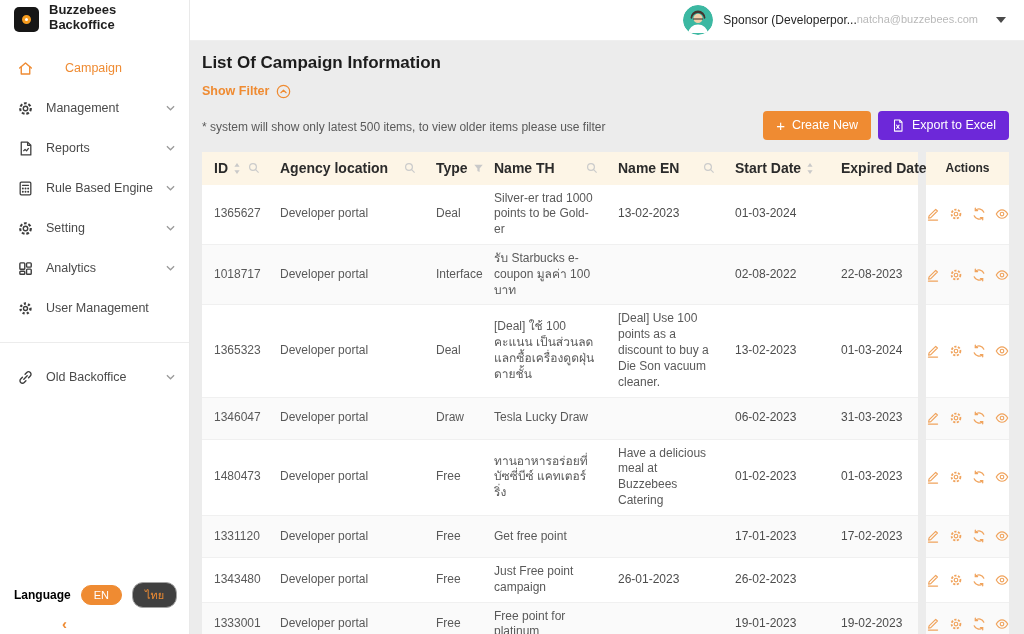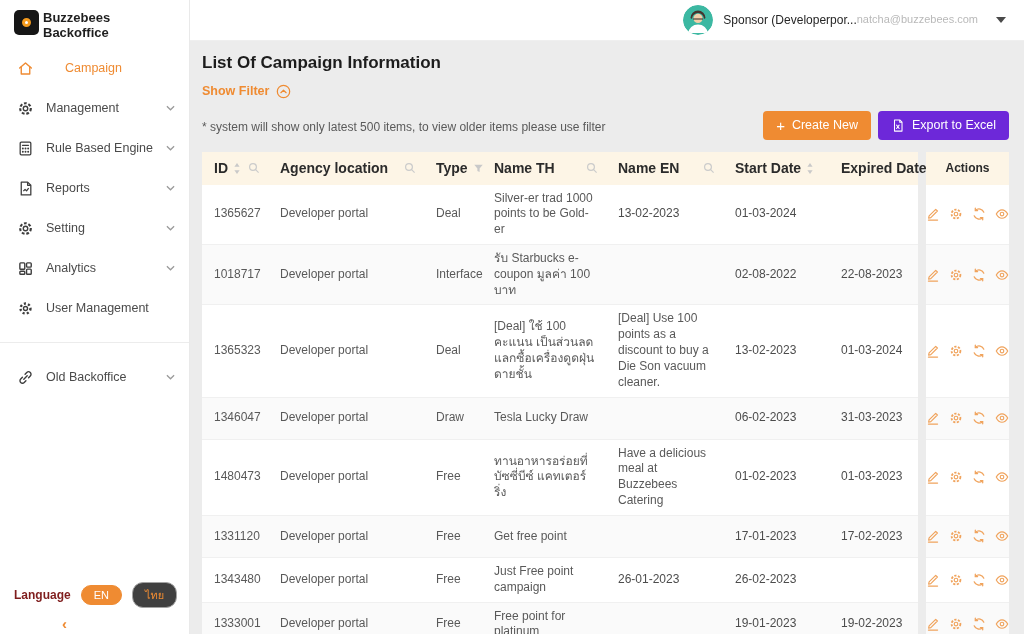--- a/index.html
+++ b/index.html
@@ -1,32 +1,32 @@
 <!DOCTYPE html>
 <html><head>
 <meta charset="utf-8">
 <style>
   * { box-sizing: border-box; margin: 0; padding: 0; }
   html,body { width:1024px; height:634px; overflow:hidden; }
   body { font-family:"Liberation Sans","DejaVu Sans",sans-serif; background:#ececec; position:relative; color:#262626; }
 
   
   .sidebar { position:absolute; left:0; top:0; width:190px; height:634px; background:#fff; border-right:1px solid #e9e9e9; z-index:3; }
-  .brand { display:flex; align-items:flex-start; gap:4px; padding:10px 14px; height:42px; }
+  .brand { display:flex; align-items:flex-end; gap:10px; padding:10px 14px; height:42px; }
   .logo { width:25px; height:25px; background:#161616; border-radius:5px; display:flex; align-items:center; justify-content:center; flex:none; }
   .logo i { display:block; width:9px; height:9px; border:3.5px solid #f59b1e; border-radius:50%; background:#fff; }
   .brand-name { font-size:13px; font-weight:bold; color:#1f1f1f; }
   .menu { padding-top:6px; }
   .mitem { display:flex; align-items:center; gap:12px; height:40px; padding:0 14px 0 17px; font-size:12.5px; color:#4a4a4a; cursor:pointer; }
   .mitem .mic { width:17px; height:17px; flex:none; color:#3d3d3d; display:flex; align-items:center; }
   .mitem .chev { margin-left:auto; color:#9a9a9a; display:flex; }
   .mitem.active, .mitem.active .mic { color:#ef8b32;gap:31px; }
   .sdivider { height:1px; background:#ececec; margin:14px 0; }
   .lang-row { position:absolute; left:14px; bottom:26px; display:flex; align-items:center; gap:10px; }
-  .lang-label { font-size:12px; font-weight:bold; color:#7f1d1d; }
+  .lang-label { font-size:12px; font-weight:bold; color:#000000; }
   .pill { font-size:11px; border-radius:11px; padding:3px 12px; cursor:pointer; }
   .pill.sel { background:#ef8b32; color:#fff; border:1px solid #ef8b32; }
   .pill.unsel { background:#404040; color:#ef8b32; border:1px solid #a3a3a3; }
   .collapse-btn { position:absolute; left:62px; bottom:2px; color:#ef8b32; font-size:15px; font-weight:bold; cursor:pointer; }
 
   
   .topbar { position:absolute; left:190px; top:0; right:0; height:41px; background:#fff; border-bottom:1px solid #efefef; display:flex; align-items:center; justify-content:flex-end; padding-right:18px; z-index:2; }
   .userchip { display:flex; align-items:center; gap:10px; cursor:pointer; }
   .avatar { width:30px; height:30px; border-radius:50%; flex:none; overflow:hidden; }
   .utext { display:flex; flex-direction:row; line-height:1.2; }
@@ -94,42 +94,42 @@
       </span>
       <span>Management</span>
       <span class="chev">
           <svg width="9" height="6" viewBox="0 0 10 6" fill="none" stroke="currentColor" stroke-width="1.4">
             <path d="M1 1 L5 5 L9 1"></path>
           </svg>
         </span>
     </div>
     <div class="mitem">
       <span class="mic">
+        <svg width="17" height="17" viewBox="0 0 16 16" fill="none" stroke="currentColor" stroke-width="1.2" stroke-linejoin="round">
+            <path d="M4 2 H10 L13 5 V14 H4 Z"></path>
+            <path d="M10 2 V5 H13"></path>
+            <path d="M6 10.5 L7.6 8.8 L9 10.2 L11 7.6"></path>
+          </svg>
+      </span>
+      <span>Reports</span>
+      <span class="chev">
+          <svg width="9" height="6" viewBox="0 0 10 6" fill="none" stroke="currentColor" stroke-width="1.4">
+            <path d="M1 1 L5 5 L9 1"></path>
+          </svg>
+        </span>
+    </div>
+    <div class="mitem">
+      <span class="mic">
         <svg width="17" height="17" viewBox="0 0 16 16" fill="none" stroke="currentColor" stroke-width="1.2" stroke-linecap="round">
             <rect x="3" y="2" width="10" height="12" rx="1"></rect>
             <path d="M5.2 5 H10.8"></path>
             <path d="M5.5 8 h.02 M8 8 h.02 M10.5 8 h.02 M5.5 11 h.02 M8 11 h.02 M10.5 11 h.02" stroke-width="1.8"></path>
           </svg>
       </span>
       <span>Rule Based Engine</span>
-      <span class="chev">
-          <svg width="9" height="6" viewBox="0 0 10 6" fill="none" stroke="currentColor" stroke-width="1.4">
-            <path d="M1 1 L5 5 L9 1"></path>
-          </svg>
-        </span>
-    </div>
-    <div class="mitem">
-      <span class="mic">
-        <svg width="17" height="17" viewBox="0 0 16 16" fill="none" stroke="currentColor" stroke-width="1.2" stroke-linejoin="round">
-            <path d="M4 2 H10 L13 5 V14 H4 Z"></path>
-            <path d="M10 2 V5 H13"></path>
-            <path d="M6 10.5 L7.6 8.8 L9 10.2 L11 7.6"></path>
-          </svg>
-      </span>
-      <span>Reports</span>
       <span class="chev">
           <svg width="9" height="6" viewBox="0 0 10 6" fill="none" stroke="currentColor" stroke-width="1.4">
             <path d="M1 1 L5 5 L9 1"></path>
           </svg>
         </span>
     </div>
     <div class="mitem">
       <span class="mic">
         <svg width="17" height="17" viewBox="0 0 16 16" fill="none" stroke="currentColor">
             <circle cx="8" cy="8" r="2.1" stroke-width="1.3"></circle>

